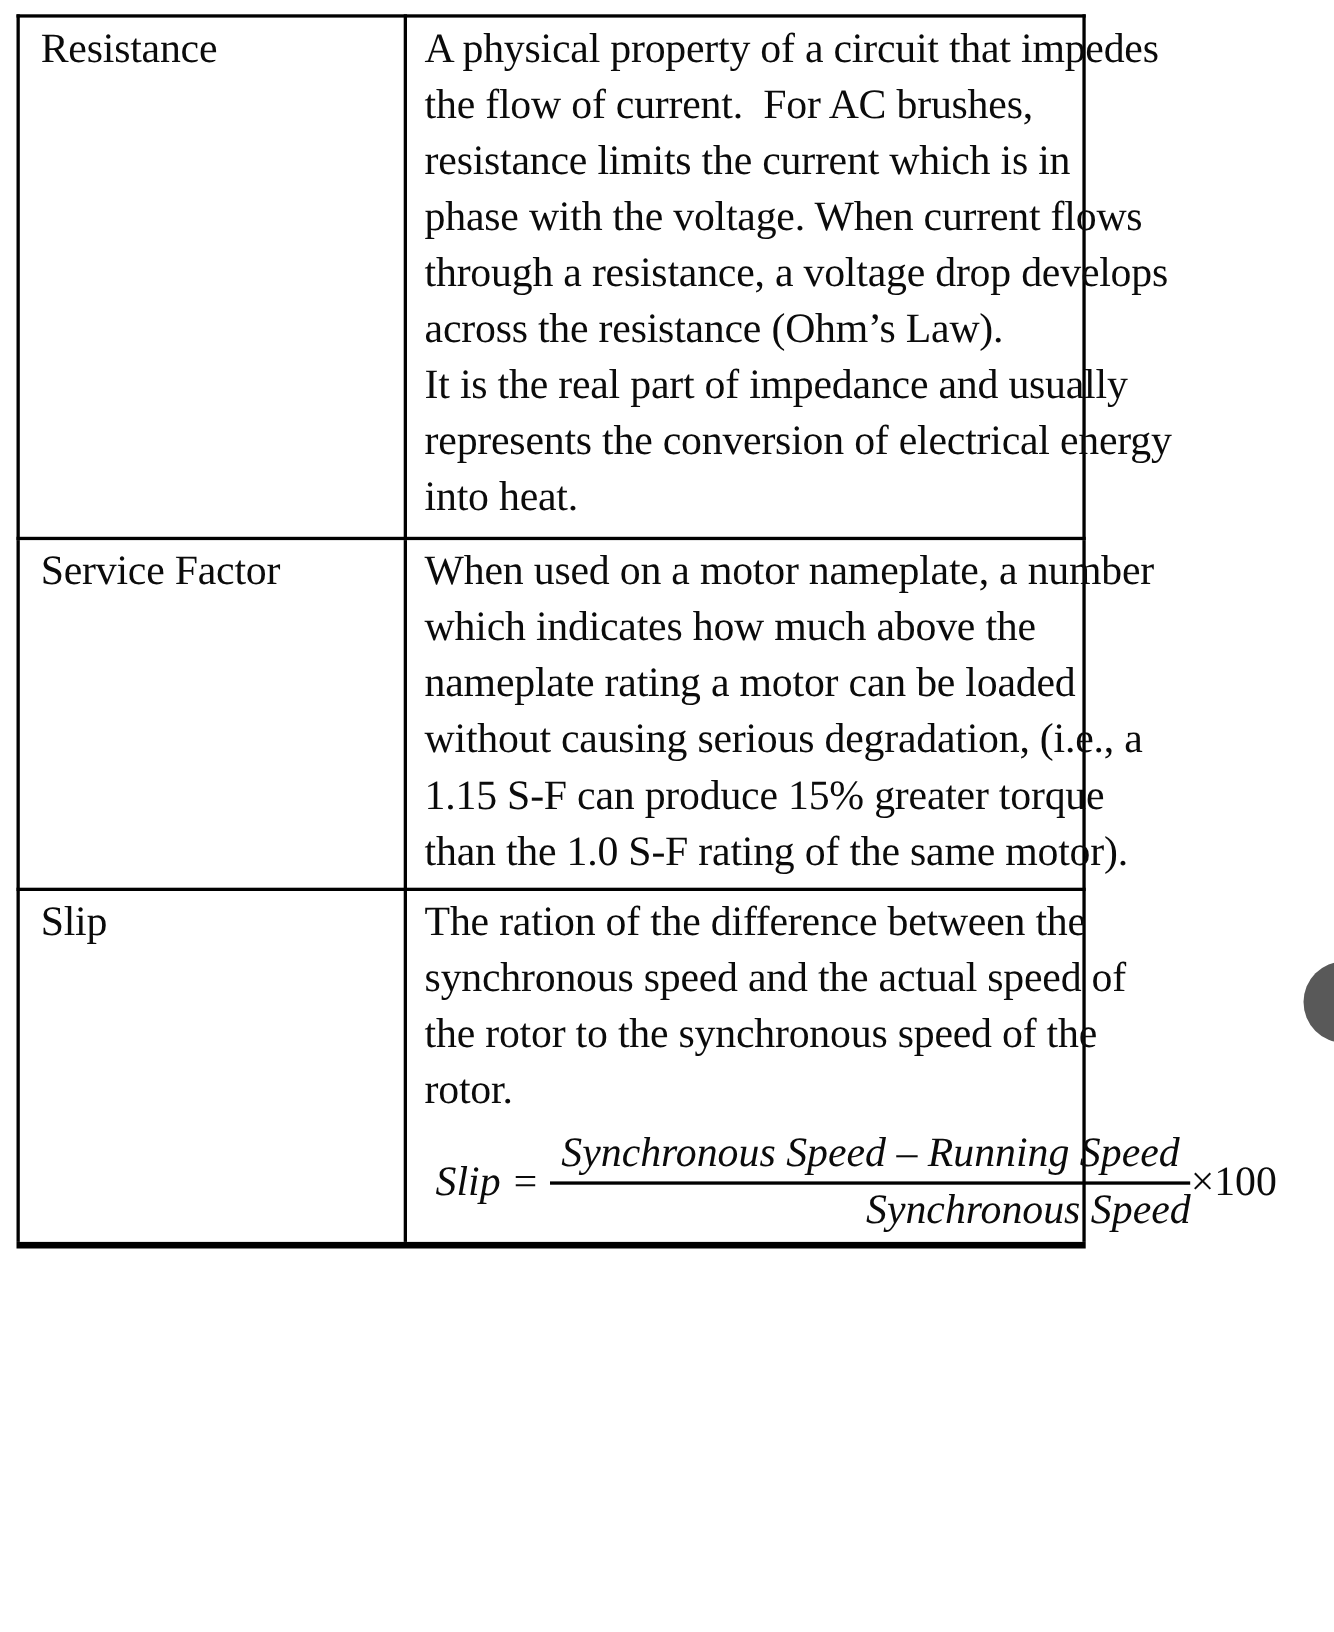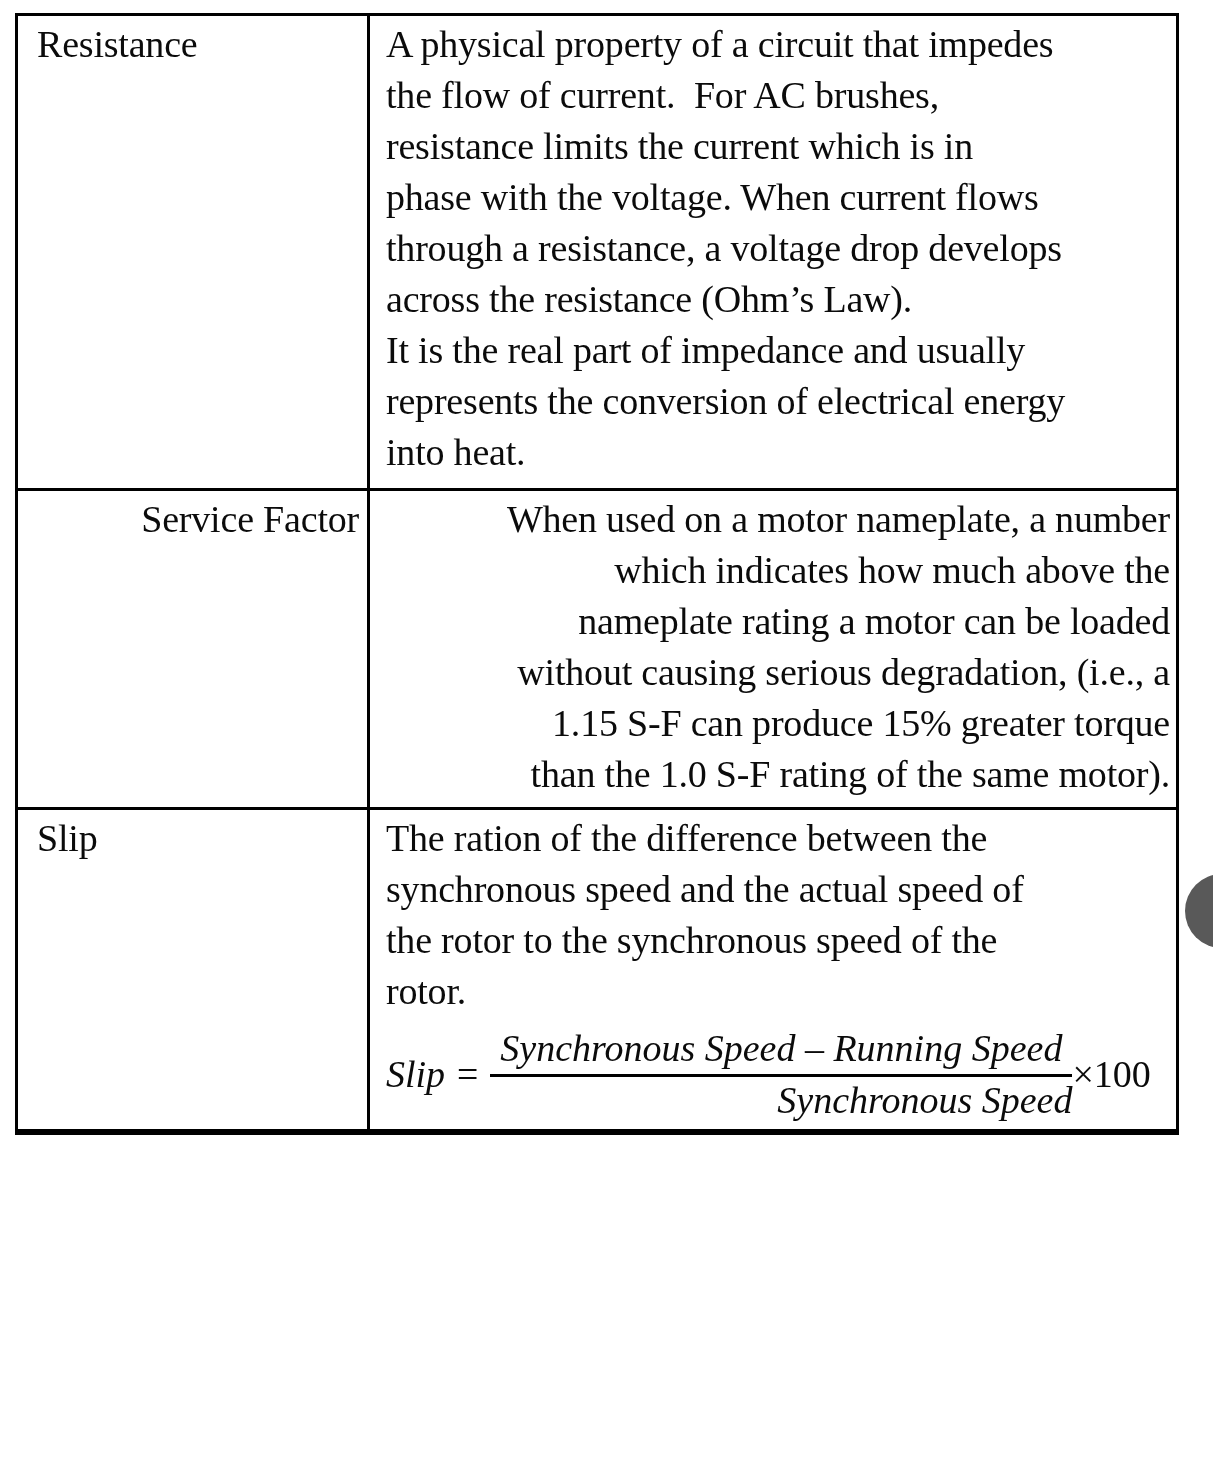--- a/index.html
+++ b/index.html
@@ -12,21 +12,21 @@
     height: 1484px;
     position: relative;
     overflow: hidden;
     font-family: "Liberation Serif", serif;
     color: #0b0b0b;
   }
   table.glossary {
     position: absolute;
     left: 15px;
     top: 13px;
-    width: 1164px;
+    width: 972px;
     border-collapse: collapse;
     table-layout: fixed;
   }
   table.glossary td {
     border: 3px solid #000000;
     vertical-align: top;
     font-size: 38px;
     line-height: 51px;
   }
   table.glossary tr:last-child td {
@@ -38,34 +38,35 @@
   }
   td.def-cell {
     padding: 3px 6px 4px 16px;
   }
   .def-line, .term-label {
     white-space: pre;
     letter-spacing: -0.2px;
   }
   tr.r1 { height: 475px; }
   tr.r2 { height: 105px; }
-  tr.r3 { height: 319px; text-align: right; }
+  tr.r3 { height: 319px; }
   tr.r4 { height: 323px; }
   tr.r5 { height: 160px; }
 
   .formula {
     display: flex;
     align-items: center;
     font-style: italic;
     font-size: 38px;
     line-height: 46px;
     margin-top: 8px;
     white-space: pre;
   }
   .formula .lhs {
+    margin-left: 10px;
     margin-right: 10px;
   }
   .formula .frac {
     display: inline-flex;
     flex-direction: column;
     text-align: right;
   }
   .formula .num {
     padding: 0 10px 3px 10px;
     border-bottom: 3px solid #000000;

